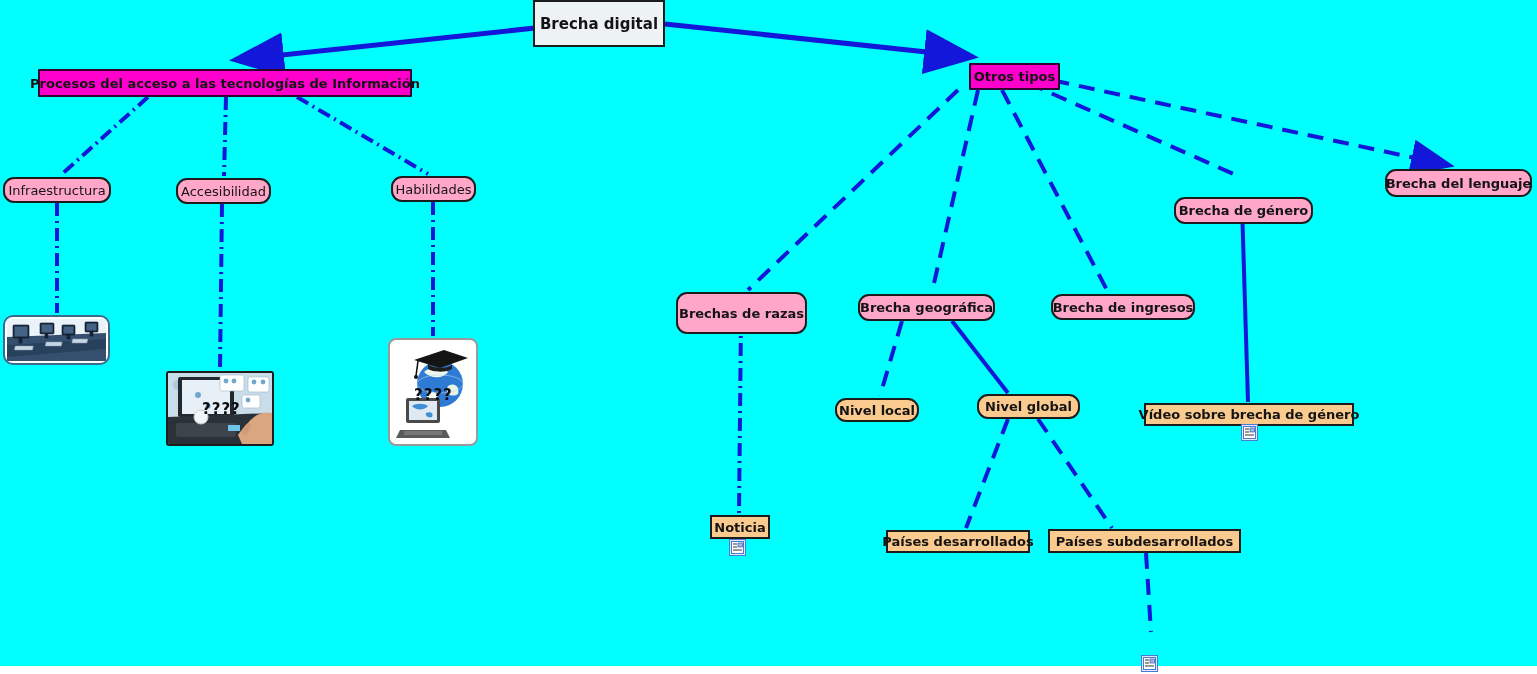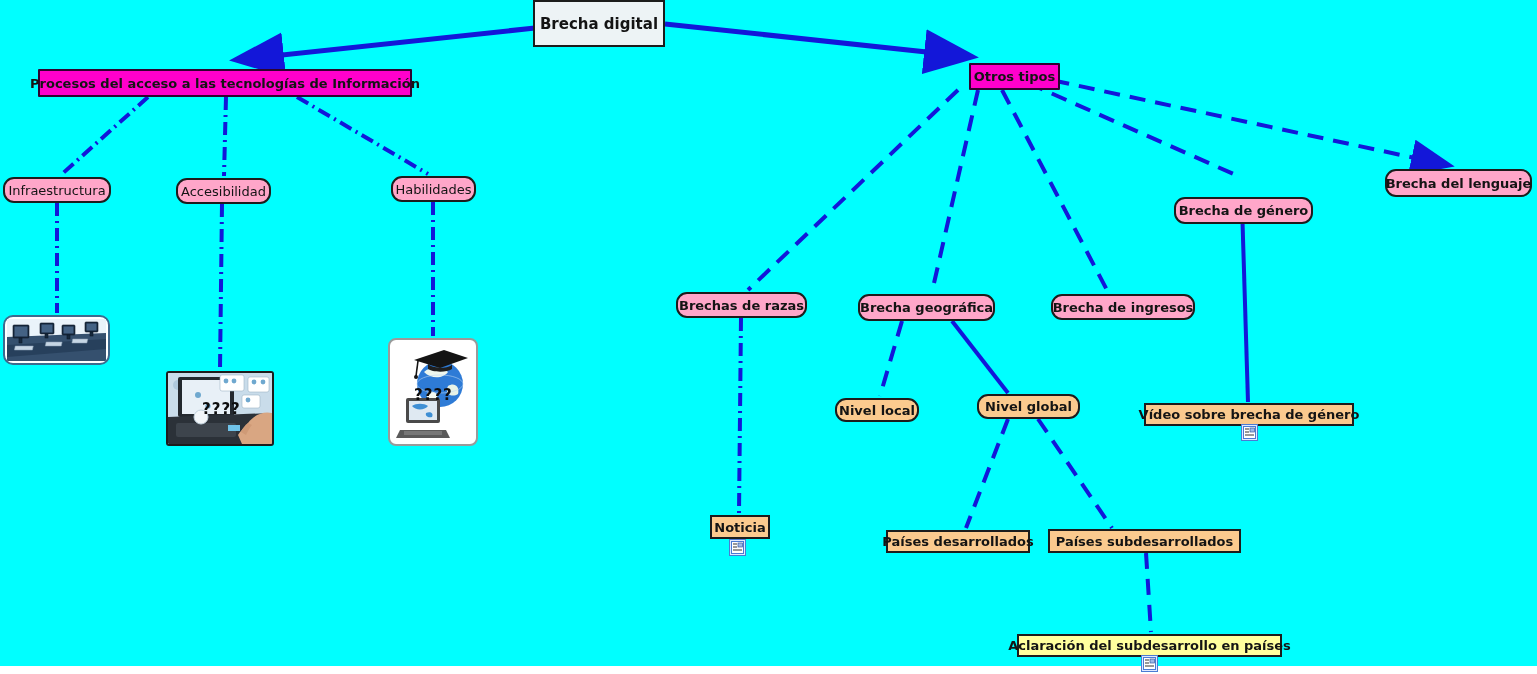--- a/index.html
+++ b/index.html
@@ -62,35 +62,34 @@
   <div class="node rootbox" style="left:533px;top:0;width:132px;height:47px;">Brecha digital</div>
 
   <div class="node magenta" style="left:38px;top:69px;width:374px;height:28px;">Procesos del acceso a las tecnologías de Información</div>
 
   <div class="node magenta" style="left:937px;top:63px;width:91px;height:27px;margin-left:32px;">Otros tipos</div>
 
   <div class="node pinkr" style="left:3px;top:177px;width:108px;height:26px;">Infraestructura</div>
   <div class="node pinkr" style="left:176px;top:178px;width:95px;height:26px;">Accesibilidad</div>
   <div class="node pinkr" style="left:391px;top:176px;width:85px;height:26px;">Habilidades</div>
 
-  <div class="node pinkb" style="left:676px;top:292px;width:131px;height:26px;">Brechas de razas</div>
+  <div class="node pinkb" style="left:676px;top:292px;width:131px;height:42px;">Brechas de razas</div>
   <div class="node pinkb" style="left:858px;top:294px;width:137px;height:27px;">Brecha geográfica</div>
   <div class="node pinkb" style="left:1051px;top:294px;width:144px;height:26px;">Brecha de ingresos</div>
   <div class="node pinkb" style="left:1174px;top:178px;width:139px;height:27px;margin-top:19px;">Brecha de género</div>
   <div class="node pinkb" style="left:1385px;top:169px;width:147px;height:28px;">Brecha del lenguaje</div>
 
   <div class="node orange" style="left:835px;top:398px;width:84px;height:24px;">Nivel local</div>
   <div class="node orange" style="left:977px;top:394px;width:103px;height:25px;">Nivel global</div>
 
   <div class="node orect" style="left:1144px;top:403px;width:210px;height:23px;">Vídeo sobre brecha de género</div>
   <div class="node orect" style="left:710px;top:515px;width:60px;height:24px;">Noticia</div>
   <div class="node orect" style="left:886px;top:530px;width:144px;height:23px;">Países desarrollados</div>
   <div class="node orect" style="left:1048px;top:529px;width:193px;height:24px;">Países subdesarrollados</div>
 
-  <div class="node yrect" style="left:1017px;top:634px;width:265px;height:23px;">Aclaración del subdesarrollo en países</div>
 
   <span class="res-icon" style="left:729px;top:539px;">
     <svg width="17" height="17" viewBox="0 0 17 17">
       <rect x="0.5" y="0.5" width="16" height="16" fill="#dfeaff" stroke="#4a7bd4"></rect>
       <rect x="2.5" y="2.5" width="12" height="12" fill="#ffffff" stroke="#4a7bd4"></rect>
       <rect x="9" y="4" width="4.5" height="4" fill="#9db8e8" stroke="#3a5a9a" stroke-width="0.7"></rect>
       <line x1="4" y1="5" x2="8" y2="5" stroke="#333" stroke-width="1"></line>
       <line x1="4" y1="8" x2="8" y2="8" stroke="#333" stroke-width="1"></line>
       <line x1="4" y1="11" x2="13" y2="11" stroke="#333" stroke-width="1"></line>
     </svg>

